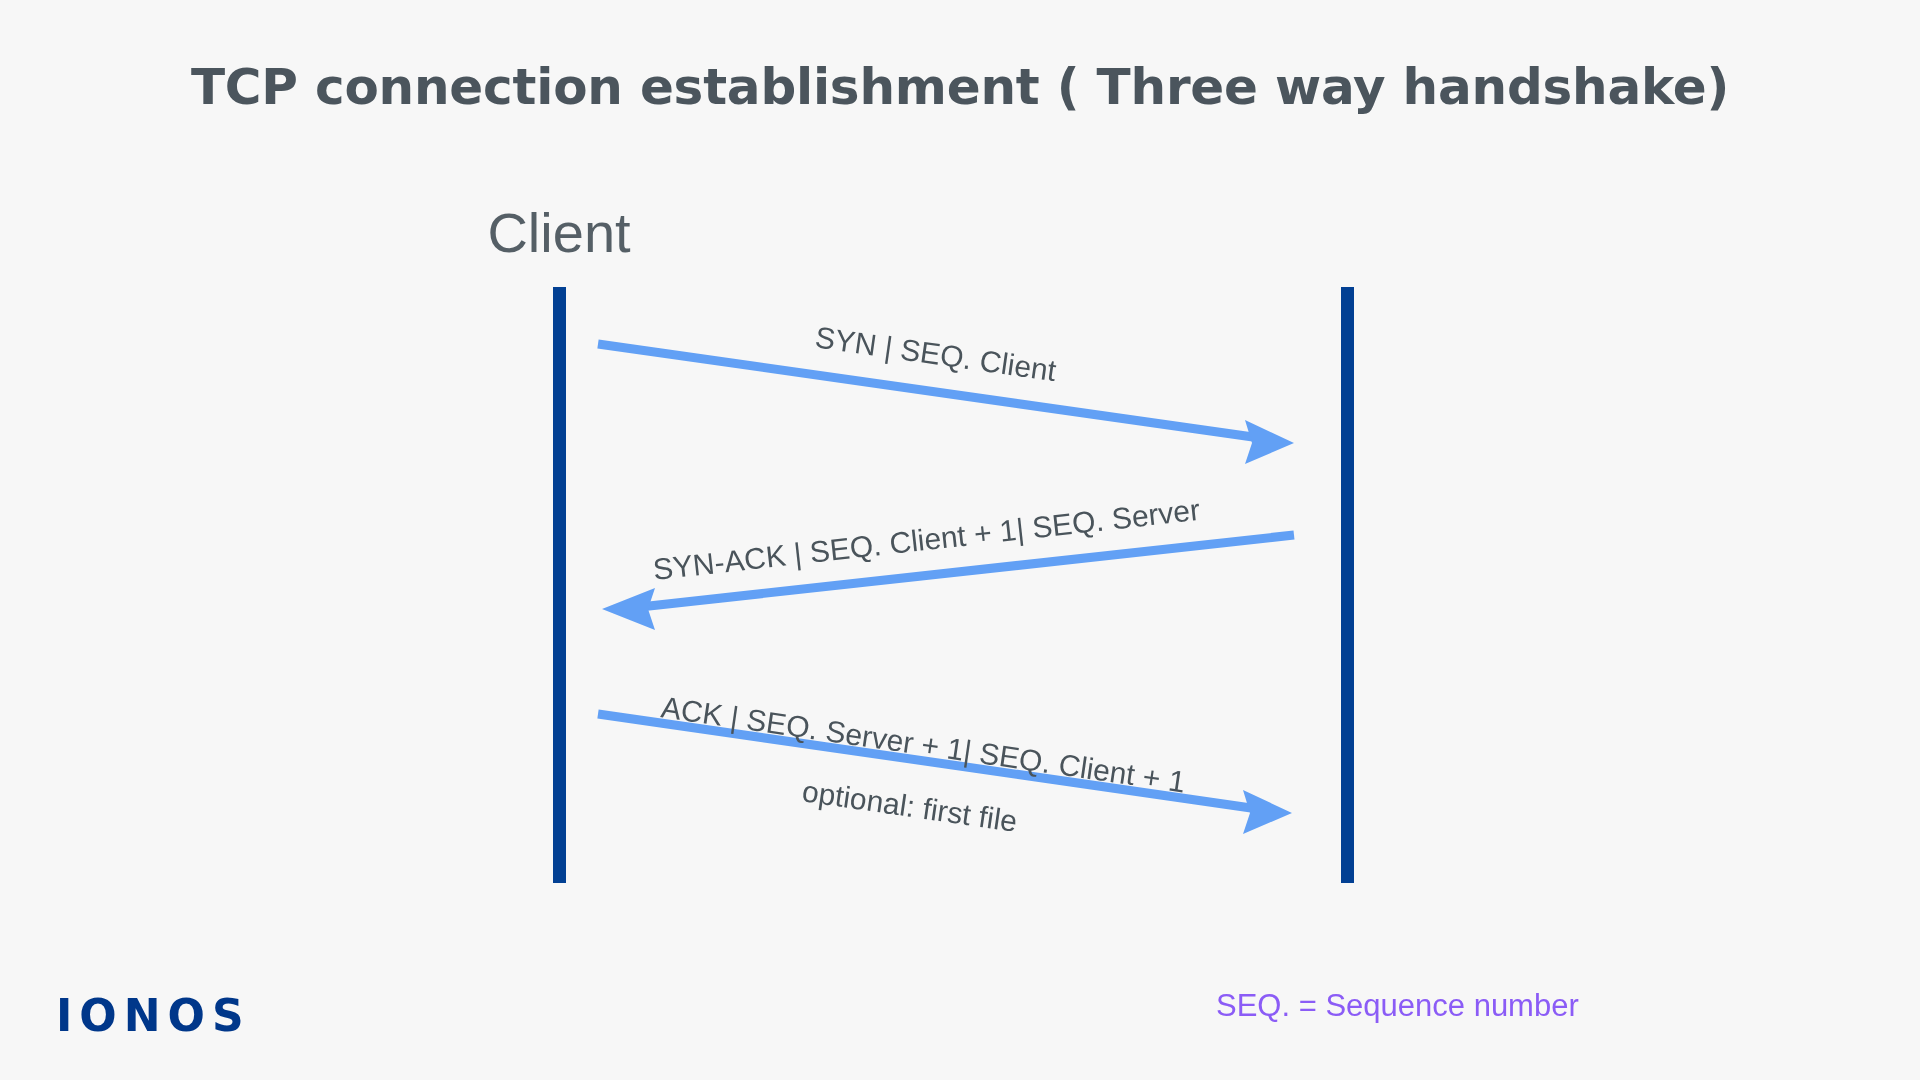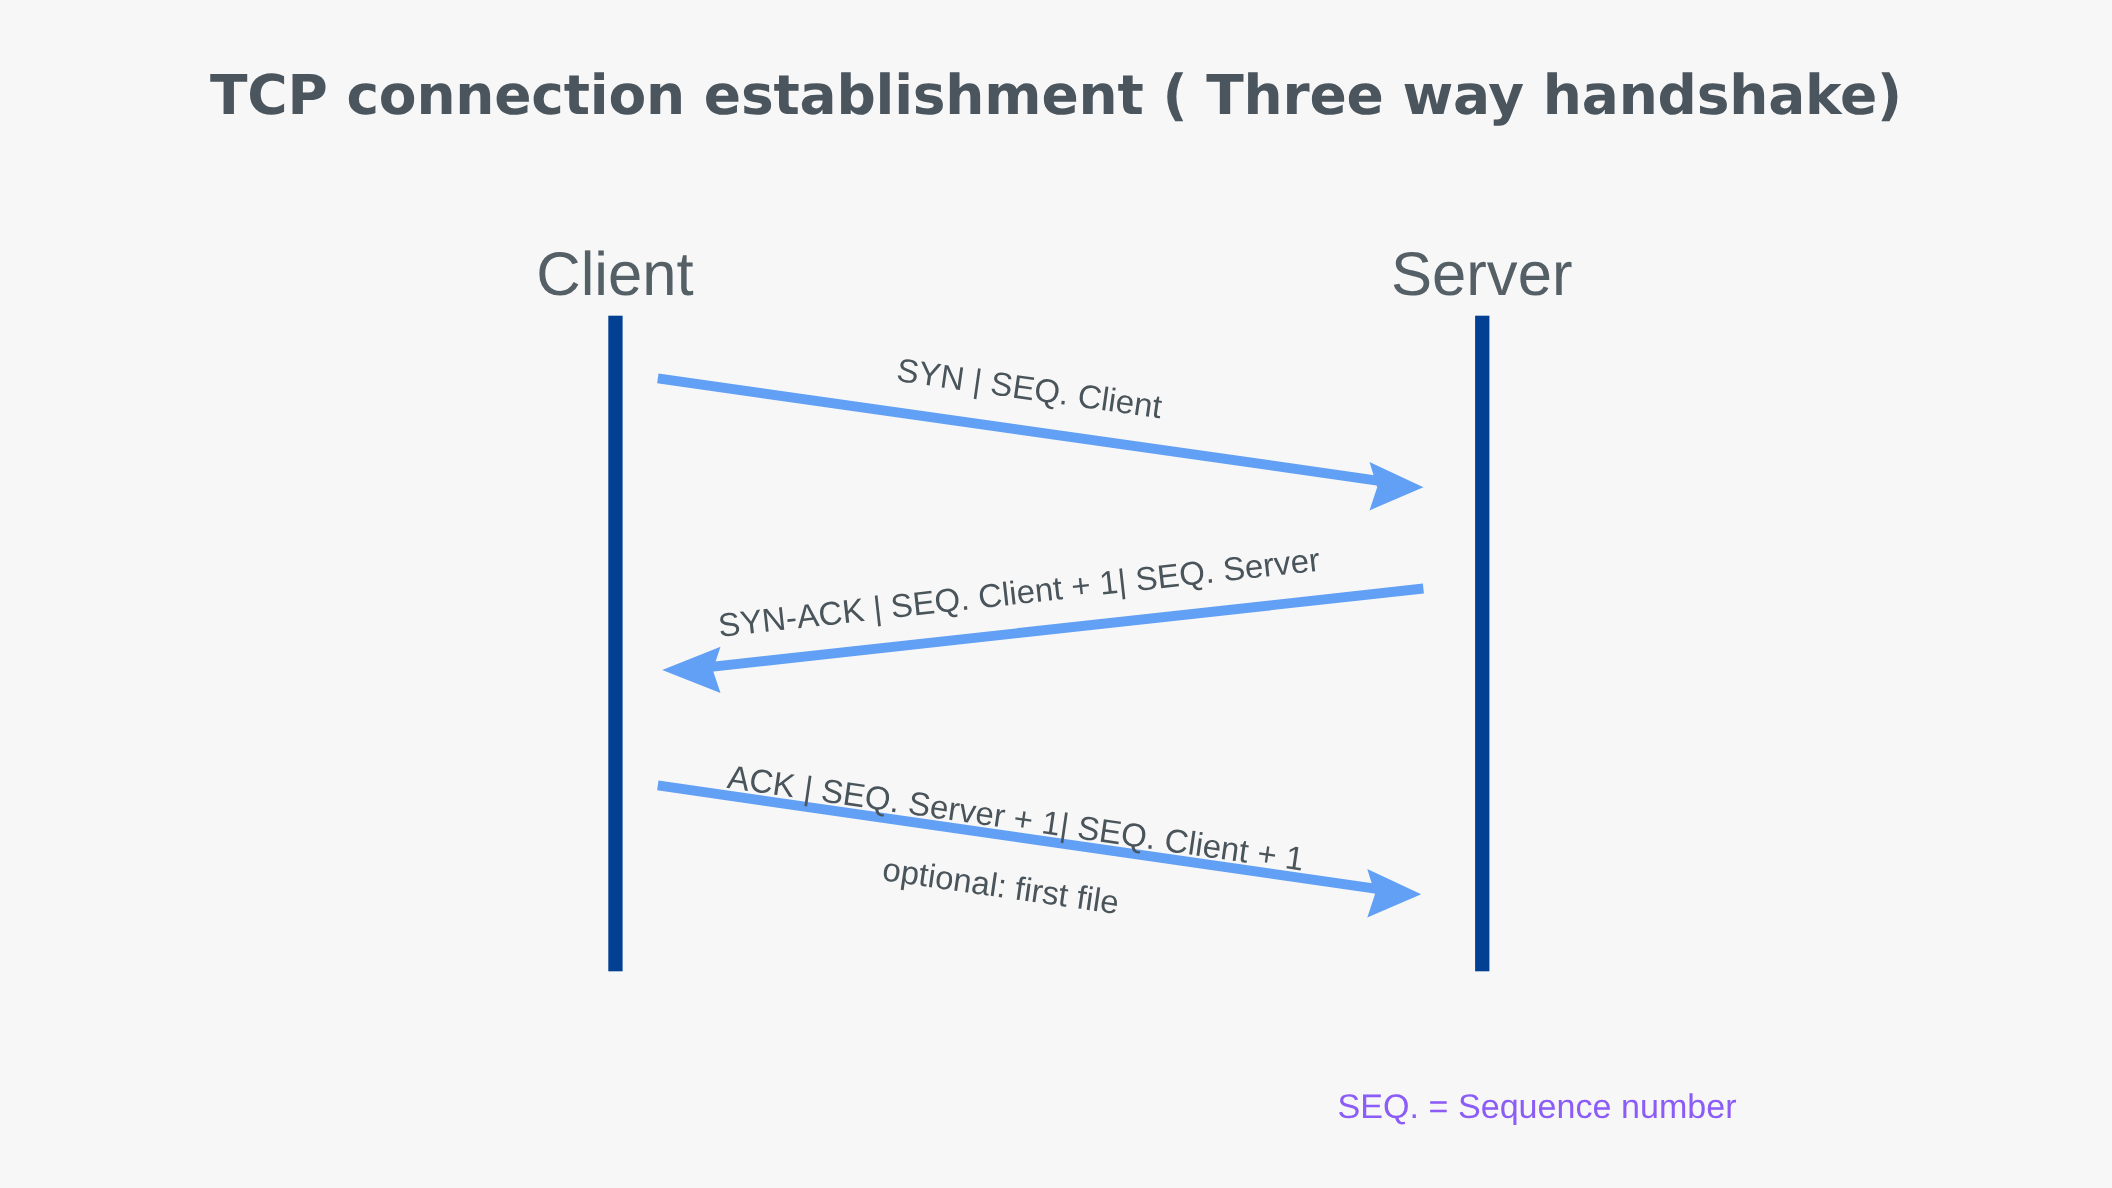--- a/index.html
+++ b/index.html
@@ -36,21 +36,20 @@
   }
   .actor-label {
     position: absolute;
     font-family: "Liberation Sans", sans-serif;
     font-weight: 400;
     font-size: 56px;
     color: #555f66;
     white-space: nowrap;
     text-align: left;
     transform: translateX(-50%);
-    margin-top: 16px;
   }
   .lifeline {
     position: absolute;
     width: 13px;
     background: #024093;
   }
   .msg-label {
     position: absolute;
     font-family: "Liberation Sans", sans-serif;
     font-size: 30px;
@@ -87,21 +86,20 @@
 </style>
 </head>
 <body>
 
 <div id="stage">
 
   <div class="title">TCP connection establishment ( Three way handshake)</div>
 
   <div class="actor-label" style="left:559px; top:200px;">Client</div>
 
-  <div class="actor-label" style="left:1347px; top:200px;">Server</div>
 
   <div class="lifeline" style="left:553px; top:287px; height:596px;"></div>
 
   <div class="lifeline" style="left:1341px; top:287px; height:596px;"></div>
 
   <svg class="arrows" viewBox="0 0 1920 1080">
 
     <g>
       <line x1="598" y1="344" x2="1260" y2="438" stroke="#62a0f5" stroke-width="9" stroke-linecap="butt"></line>
       <polygon points="1245,420 1294,443 1245,464 1252,443" fill="#62a0f5"></polygon>
@@ -121,14 +119,15 @@
   <div class="msg-label" style="left:813px; top:337px; transform: rotate(8.1deg) translateY(-50%);">SYN | SEQ. Client</div>
 
   <div class="msg-label" style="left:655px; top:570px; transform: rotate(-6.3deg) translateY(-50%);">SYN-ACK | SEQ. Client + 1| SEQ. Server</div>
 
   <div class="msg-label" style="left:659px; top:707px; transform: rotate(8.2deg) translateY(-50%);">ACK | SEQ. Server + 1| SEQ. Client + 1</div>
 
   <div class="msg-label" style="left:800px; top:791px; transform: rotate(8.2deg) translateY(-50%);">optional: first file</div>
 
   <div class="footnote" style="left:1216px; top:988px;">SEQ. = Sequence number</div>
 
+  <div class="logo">IONOS</div>
 
 </div>
 
 </body></html>

